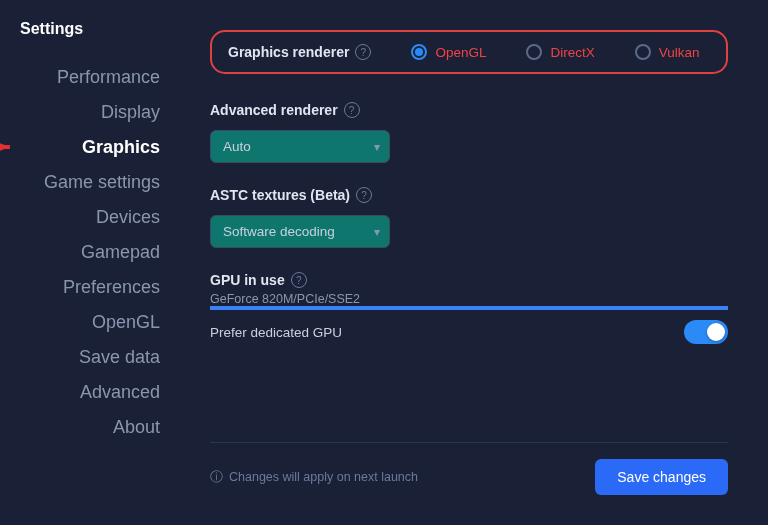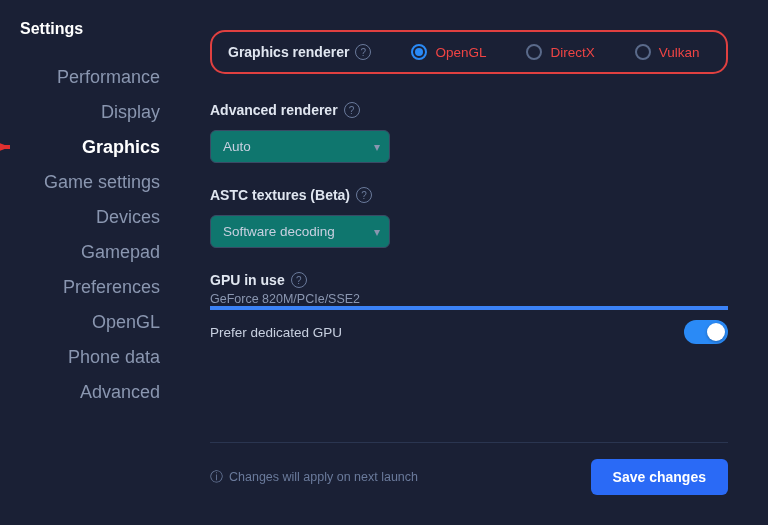--- a/index.html
+++ b/index.html
@@ -200,21 +200,21 @@
       color: #6a7a9b;
       font-size: 12.5px;
     }
     .save-btn {
       background: #2a6af6;
       color: #ffffff;
       border: none;
       border-radius: 6px;
       padding: 10px 22px;
       font-size: 14px;
-      font-weight: 700;
+      font-weight: 400;
       cursor: pointer;
     }
     
     .arrow-annotation {
       position: absolute;
       left: -58px;
       top: 2px;
       pointer-events: none;
     }
     .sidebar-item-wrapper {
@@ -240,22 +240,23 @@
           </marker>
         </defs>
         <line x1="5" y1="15" x2="48" y2="15" stroke="#e03030" stroke-width="4" marker-end="url(#arrowhead)"></line>
       </svg>
     </div>
     <div class="sidebar-item">Game settings</div>
     <div class="sidebar-item">Devices</div>
     <div class="sidebar-item">Gamepad</div>
     <div class="sidebar-item">Preferences</div>
     <div class="sidebar-item">OpenGL</div>
-    <div class="sidebar-item">Phone data</div>
+    <div class="sidebar-item">Save data</div>
     <div class="sidebar-item">Advanced</div>
+    <div class="sidebar-item">About</div>
   </div>
 
   <div class="main-content">
 
     <div class="section">
       <div class="renderer-box">
         <div class="section-header" style="margin-bottom:0;">
           <span class="section-title">Graphics renderer</span>
           <span class="help-icon">?</span>
         </div>

